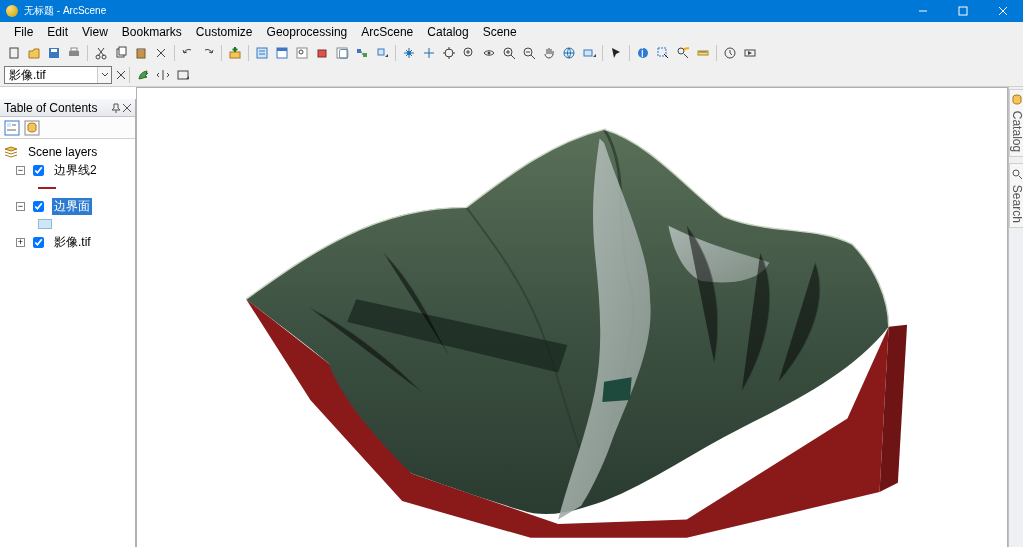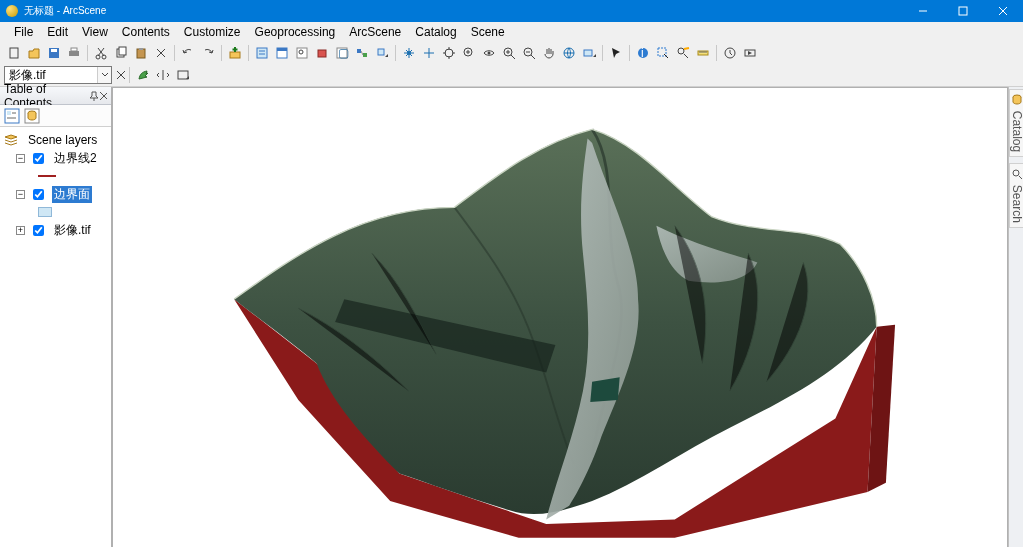--- a/index.html
+++ b/index.html
@@ -17,21 +17,21 @@
 .toolbars { background: #f0f0f0; border-bottom: 1px solid #d0d0d0; }
 .toolbar-row { display: flex; align-items: center; height: 22px; padding-left: 4px; gap: 0; }
 .tbtn { width: 18px; height: 18px; display: flex; align-items: center; justify-content: center; margin: 0 1px; border-radius: 2px; }
 .tbtn svg { width: 14px; height: 14px; }
 .tsep { width: 1px; height: 16px; background: #c8c8c8; margin: 0 3px; }
 .layer-combo { width: 108px; height: 18px; border: 1px solid #7a7a7a; background: #fff; display: flex; align-items: center; padding-left: 4px; position: relative; }
 .layer-combo .arrow { position: absolute; right: 0; top: 0; width: 14px; height: 100%; display: flex; align-items: center; justify-content: center; border-left: 1px solid #ccc; background: #f6f6f6; }
 .layer-close { width: 10px; height: 10px; margin-left: 4px; }
 
 .workspace { display: flex; height: calc(547px - 22px - 20px - 44px); }
-.toc { width: 112px; border-right: 1px solid #b0b0b0; display: flex; flex-direction: column; background: #fff; }
+.toc { width: 136px; border-right: 1px solid #b0b0b0; display: flex; flex-direction: column; background: #fff; margin-top: 12px; }
 .toc-header { height: 18px; background: linear-gradient(#f6f8fb, #e6e8ec); border-bottom: 1px solid #c0c4cc; display: flex; align-items: center; padding-left: 4px; font-size: 11px; }
 .toc-header .pin { margin-left: auto; margin-right: 2px; }
 .toc-header .x { margin-right: 4px; }
 .toc-tabs { height: 22px; border-bottom: 1px solid #d0d0d0; display: flex; align-items: center; padding-left: 4px; gap: 4px; background: #fcfcfc; }
 .toc-tabs .tab { width: 16px; height: 16px; }
 .toc-body { flex: 1; padding: 4px 2px; overflow: auto; }
 .tree-row { display: flex; align-items: center; height: 18px; padding-left: 2px; gap: 8px; white-space: nowrap; }
 .tree-row.indent1 { padding-left: 14px; }
 .tree-row.indent2 { padding-left: 36px; }
 .expander { width: 9px; height: 9px; border: 1px solid #888; display: flex; align-items: center; justify-content: center; font-size: 9px; line-height: 1; background: #fff; }
@@ -72,21 +72,21 @@
         <line x1="1" y1="1" x2="9" y2="9"></line>
         <line x1="9" y1="1" x2="1" y2="9"></line>
       </svg>
     </div>
 </div>
 
 <div class="menubar">
   <div class="mi">File</div>
   <div class="mi">Edit</div>
   <div class="mi">View</div>
-  <div class="mi">Contents</div>
+  <div class="mi">Bookmarks</div>
   <div class="mi">Customize</div>
   <div class="mi">Geoprocessing</div>
   <div class="mi">ArcScene</div>
   <div class="mi">Catalog</div>
   <div class="mi">Scene</div>
 </div>
 
 <div class="toolbars">
   <div class="toolbar-row">
     <div class="tbtn">

